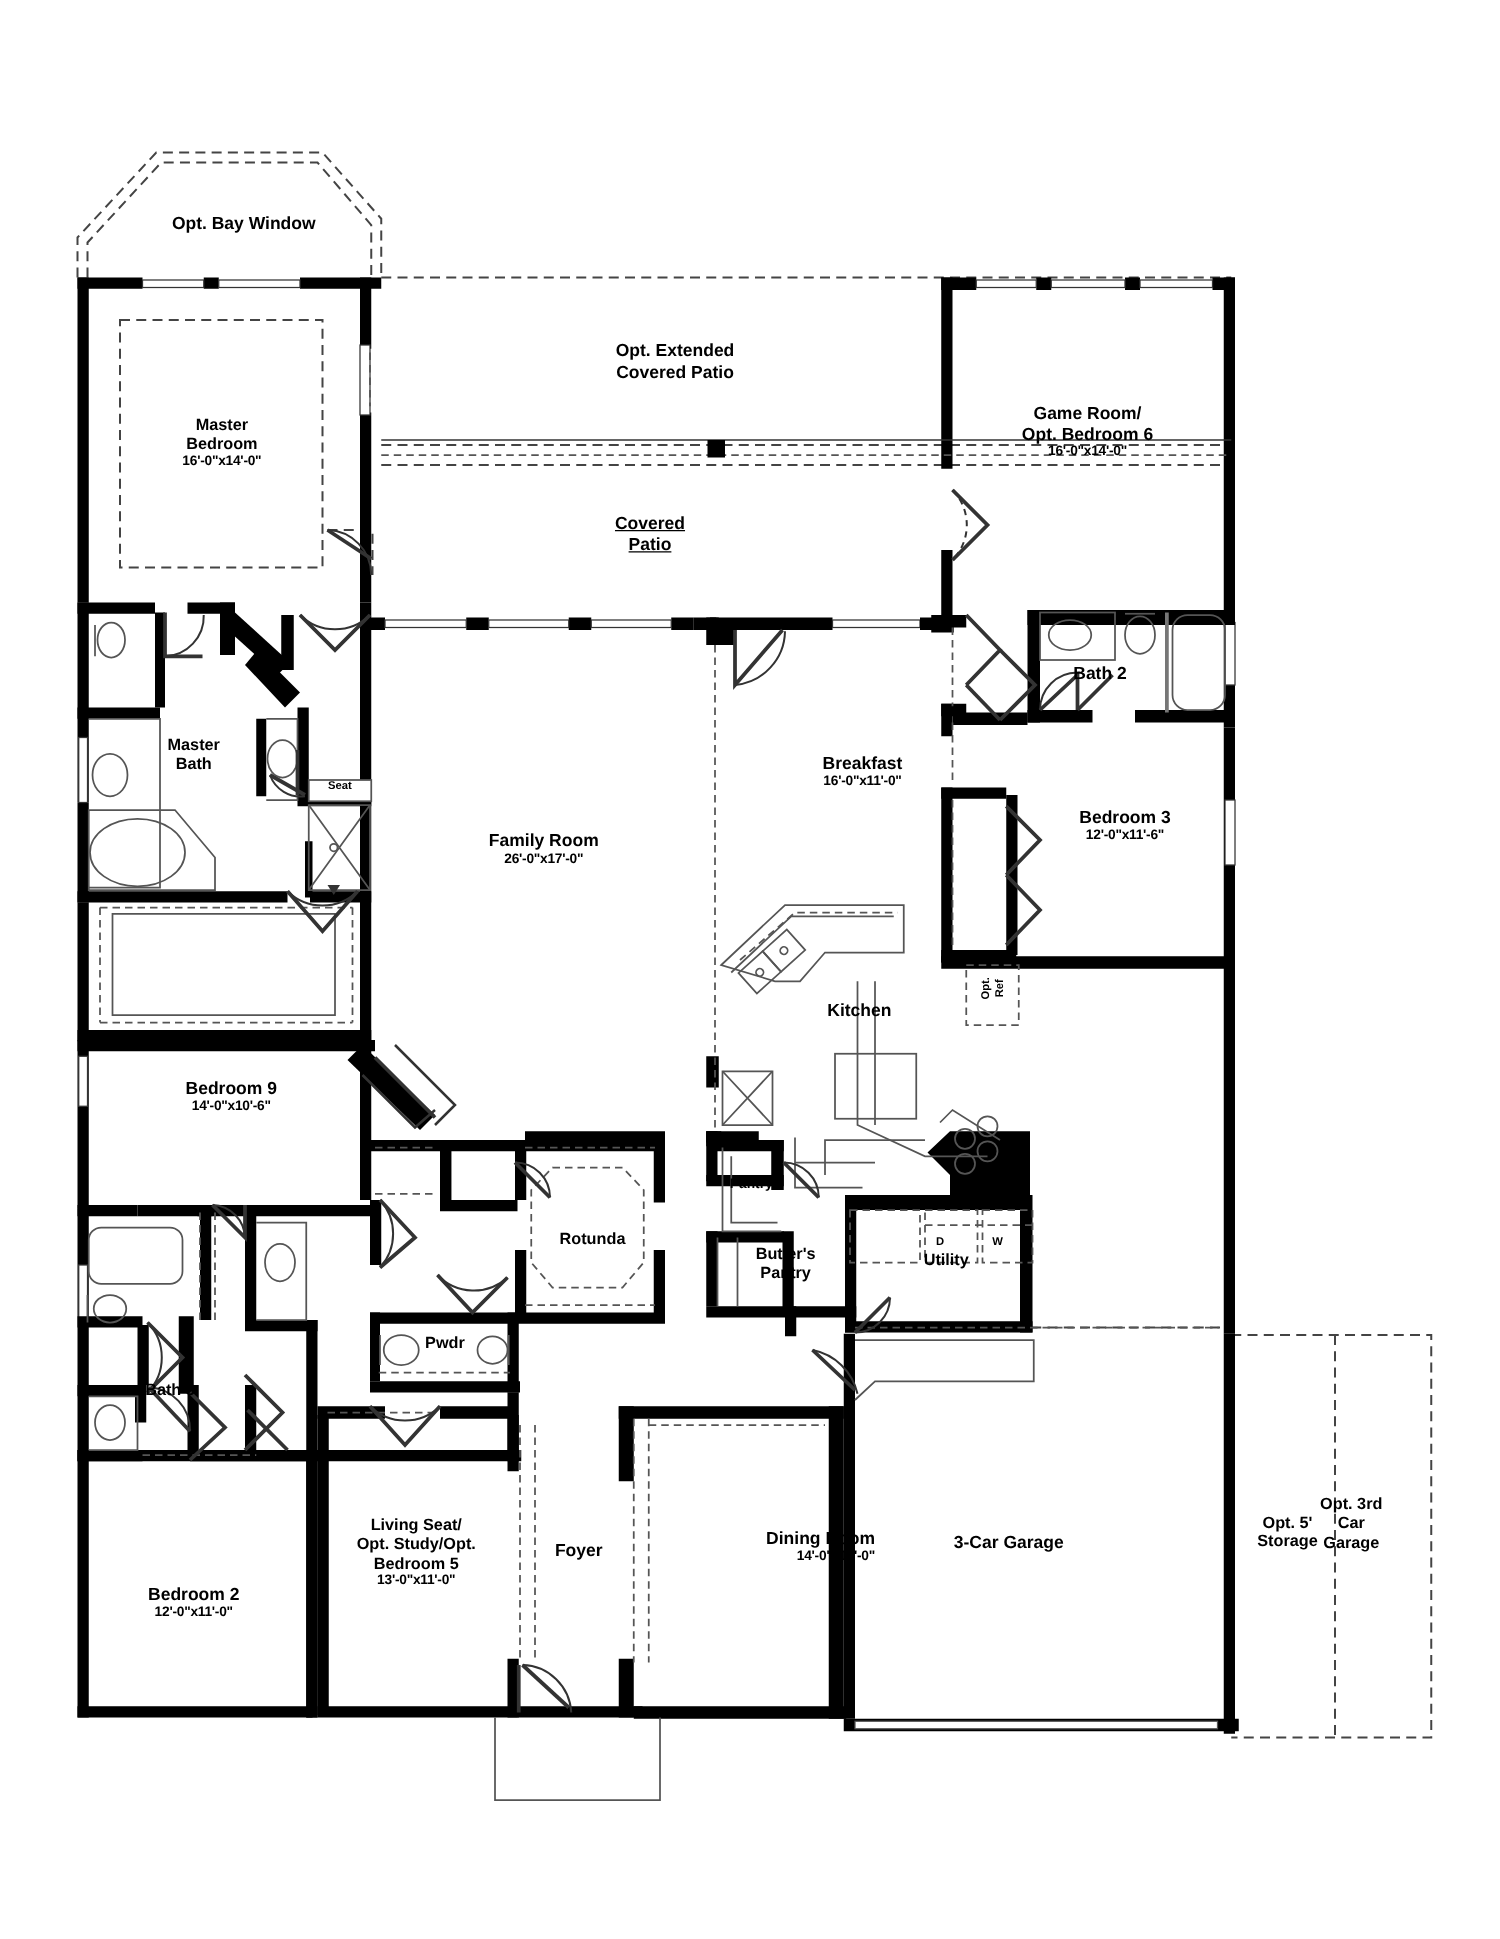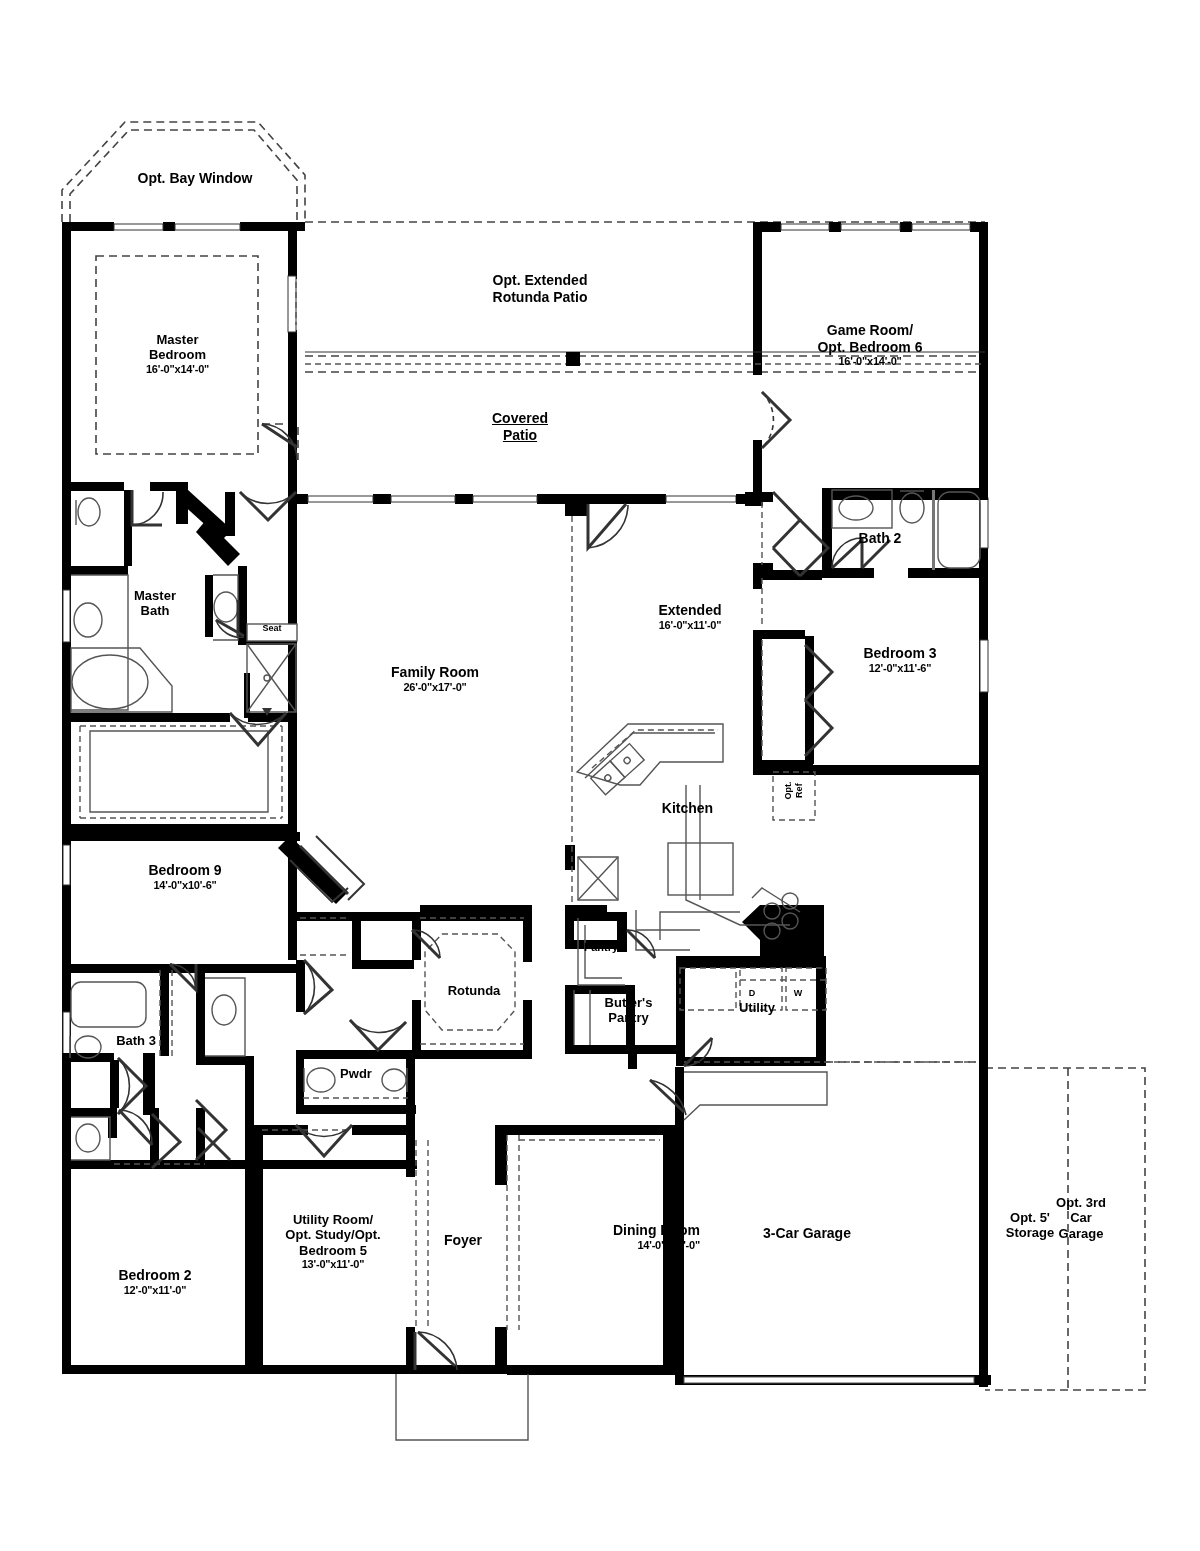--- a/index.html
+++ b/index.html
@@ -462,21 +462,21 @@
 <div class="lbl nb" style="left:55px;top:170px;width:280px;">Opt. Bay Window</div>
 
 <div class="lbl n" style="left:95px;top:332px;width:165px;">
   <span>Master</span><br>
   <span>Bedroom</span>
   <span class="dim">16'-0"x14'-0"</span>
 </div>
 
 <div class="lbl nb" style="left:400px;top:272px;width:280px;">
   <span>Opt. Extended</span><br>
-  <span>Rotunda Patio</span>
+  <span>Covered Patio</span>
 </div>
 
 <div class="lbl nb" style="left:410px;top:410px;width:220px;text-decoration:underline;">
   <span>Covered</span><br>
   <span>Patio</span>
 </div>
 
 <div class="lbl nb" style="left:760px;top:322px;width:220px;">
   <span>Game Room/</span><br>
   <span>Opt. Bedroom 6</span>
@@ -486,21 +486,21 @@
 <div class="lbl nb" style="left:835px;top:530px;width:90px;">Bath 2</div>
 
 <div class="lbl n" style="left:100px;top:588px;width:110px;">
   <span>Master</span><br>
   <span>Bath</span>
 </div>
 
 <div class="lbl xs" style="left:248px;top:623px;width:48px;">Seat</div>
 
 <div class="lbl nb" style="left:600px;top:602px;width:180px;">
-  <span>Extended</span>
+  <span>Breakfast</span>
   <span class="dim">16'-0"x11'-0"</span>
 </div>
 
 <div class="lbl nb" style="left:340px;top:664px;width:190px;">
   <span>Family Room</span>
   <span class="dim">26'-0"x17'-0"</span>
 </div>
 
 <div class="lbl nb" style="left:820px;top:645px;width:160px;">
   <span>Bedroom 3</span>
@@ -525,31 +525,31 @@
 
 <div class="lbl n" style="left:576px;top:995px;width:105px;">
   <span>Butler's</span><br>
   <span>Pantry</span>
 </div>
 
 <div class="lbl n" style="left:712px;top:1000px;width:90px;">Utility</div>
 <div class="lbl xs" style="left:741px;top:988px;width:22px;">D</div>
 <div class="lbl xs" style="left:787px;top:988px;width:22px;">W</div>
 
-<div class="lbl n" style="left:90px;top:1033px;width:92px;">Bath 3</div>
+<div class="lbl n" style="left:90px;top:1104px;width:92px;">Bath 3</div>
 
 <div class="lbl n" style="left:320px;top:1066px;width:72px;">Pwdr</div>
 
 <div class="lbl nb" style="left:75px;top:1267px;width:160px;">
   <span>Bedroom 2</span>
   <span class="dim">12'-0"x11'-0"</span>
 </div>
 
 <div class="lbl n" style="left:258px;top:1212px;width:150px;">
-  <span>Utility Room/</span><br>
+  <span>Living Seat/</span><br>
   <span>Opt. Study/Opt.</span><br>
   <span>Bedroom 5</span>
   <span class="dim">13'-0"x11'-0"</span>
 </div>
 
 <div class="lbl nb" style="left:420px;top:1232px;width:86px;">Foyer</div>
 
 <div class="lbl nb" style="left:530px;top:1222px;width:170px;text-align:right;">
   <span>Dining Room</span>
   <span class="dim">14'-0"x11'-0"</span>

